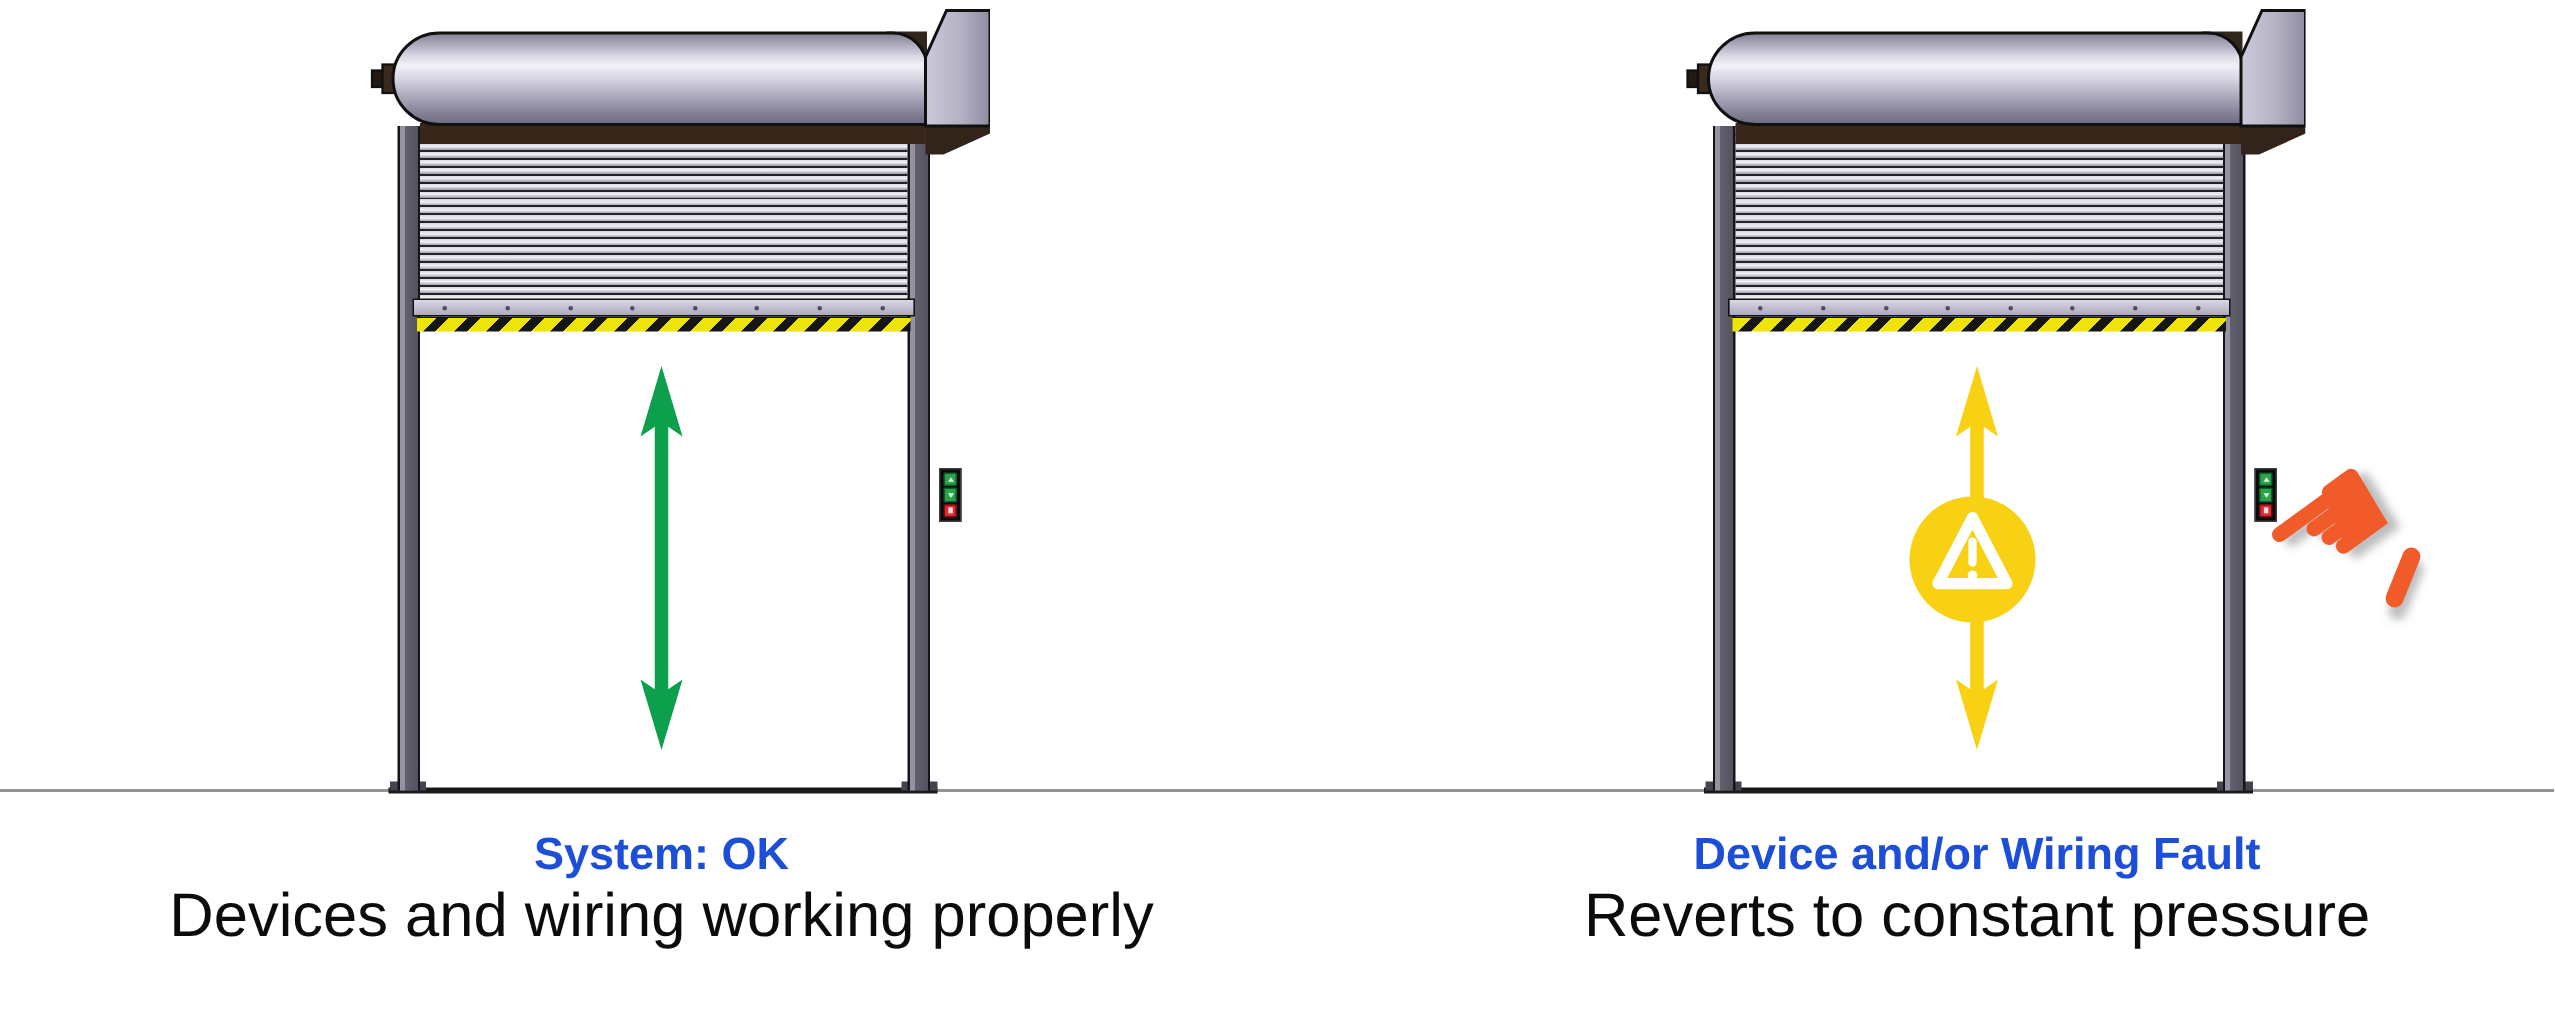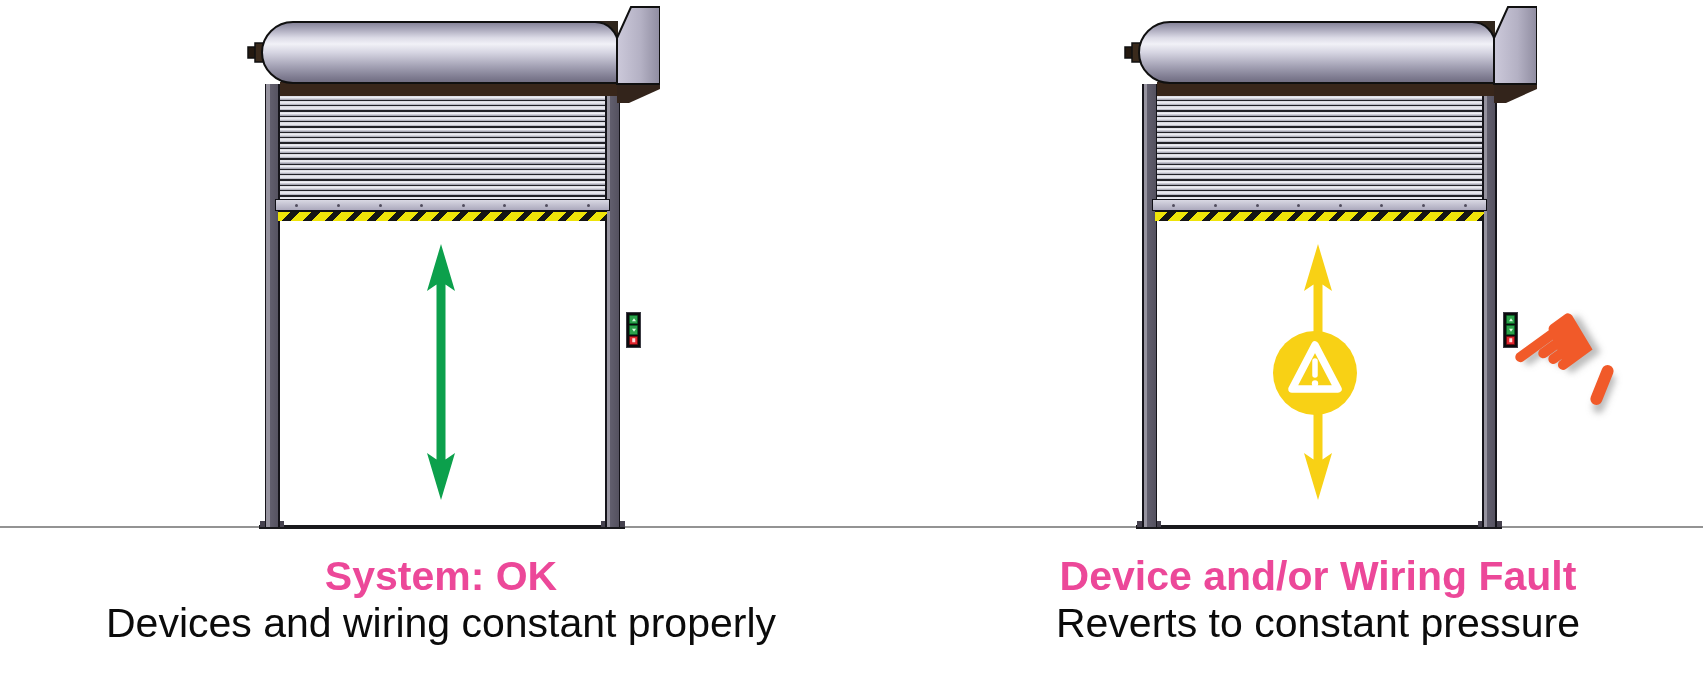--- a/index.html
+++ b/index.html
@@ -78,21 +78,21 @@
         transform:rotate(-36deg);
         text-shadow:5px 7px 6px rgba(125,125,125,0.5);}
   .cuff{position:absolute;left:1596px;top:364px;width:12px;height:42px;z-index:8;
         background:#f15a29;border-radius:6px;transform:rotate(22deg);
         box-shadow:5px 7px 6px rgba(125,125,125,0.5);}
 
   
   .caption{position:absolute;top:553px;width:860px;text-align:center;z-index:4;}
   .caption-left{left:11px;}
   .caption-right{left:888px;}
-  .cap-head{font-size:41px;font-weight:bold;color:#ec4899;line-height:1.14;}
+  .cap-head{font-size:30px;font-weight:bold;color:#1d4ed8;line-height:1.14;}
   .cap-sub{font-size:41px;color:#0b0b0b;line-height:1.14;}
 </style>
 </head>
 <body>
 
 <div class="stage">
 
   <div class="ground-line"></div>
   <div class="threshold threshold-left"></div>
   <div class="threshold threshold-right"></div>
@@ -197,20 +197,20 @@
       <div class="cbtn cbtn-down"></div>
       <div class="cbtn cbtn-stop"></div>
     </div>
   </div>
 
   <div class="hand">☚</div>
   <div class="cuff"></div>
 
   <div class="caption caption-left">
     <div class="cap-head">System: OK</div>
-    <div class="cap-sub">Devices and wiring constant properly</div>
+    <div class="cap-sub">Devices and wiring working properly</div>
   </div>
   <div class="caption caption-right">
     <div class="cap-head">Device and/or Wiring Fault</div>
     <div class="cap-sub">Reverts to constant pressure</div>
   </div>
 
 </div>
 
 </body></html>

